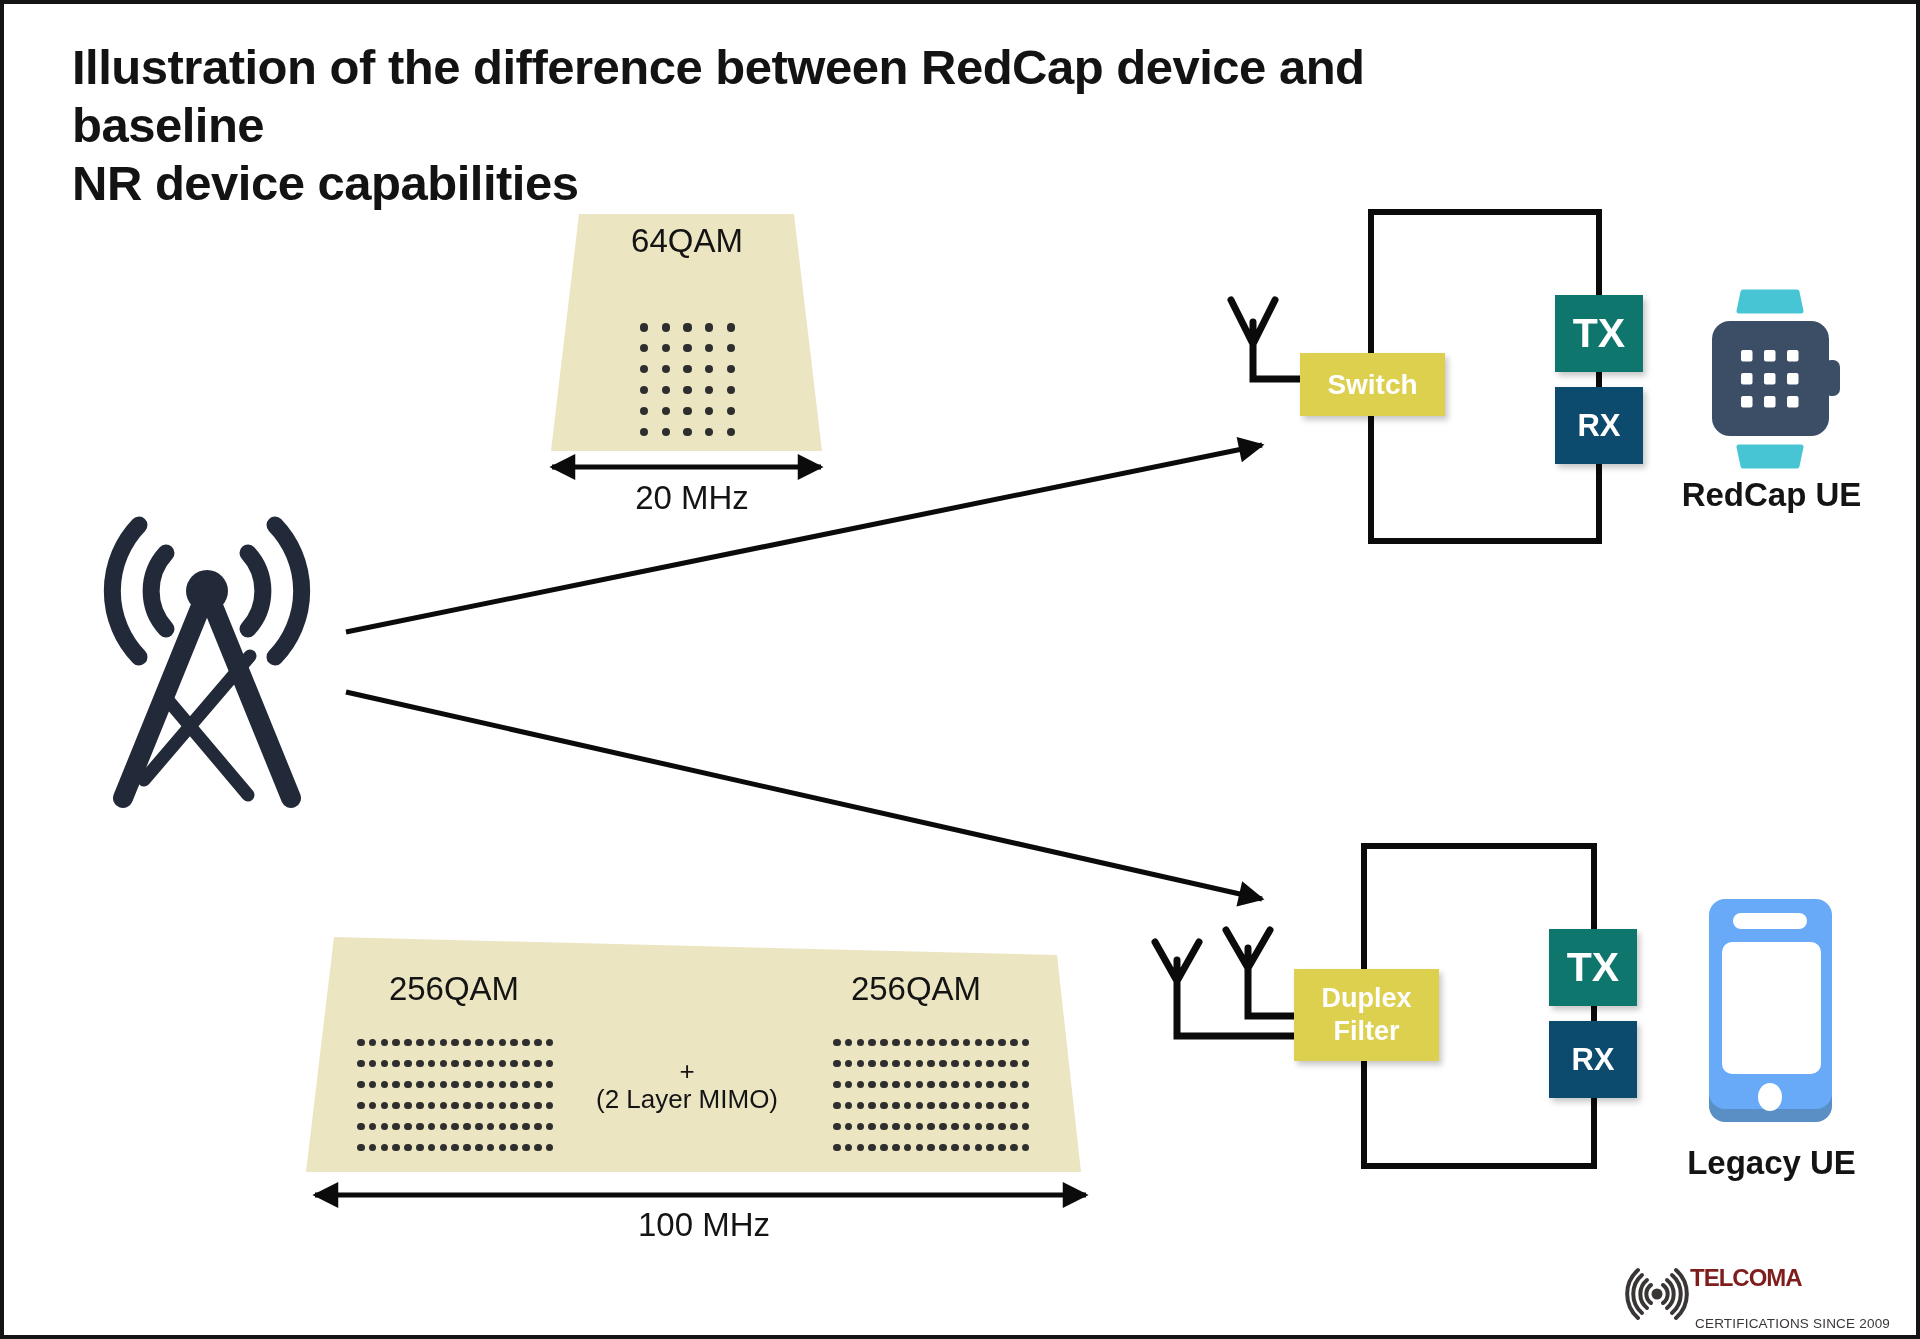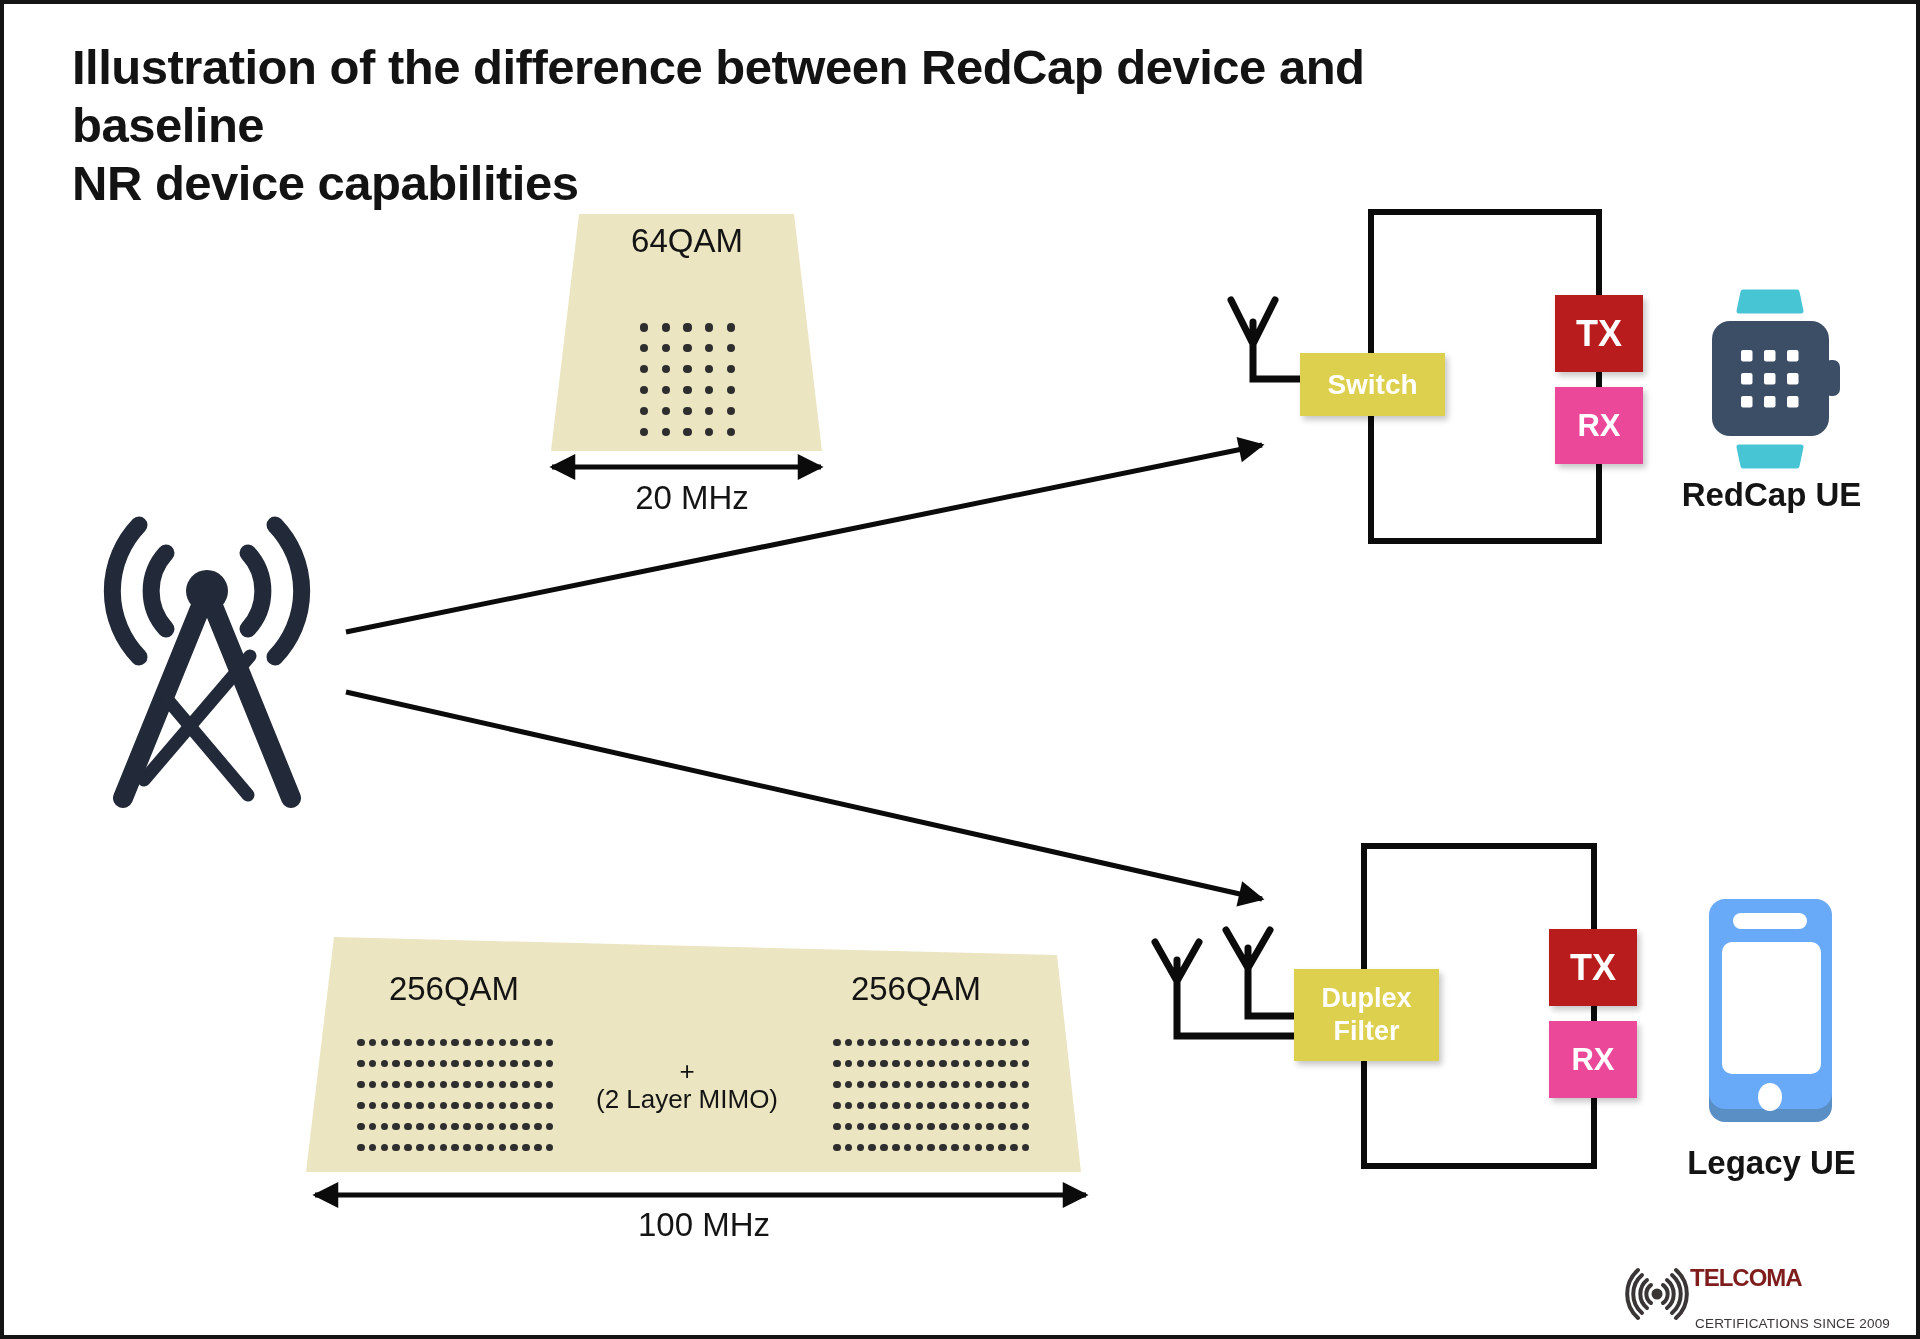--- a/index.html
+++ b/index.html
@@ -22,22 +22,22 @@
   }
   .lbl.semi{font-weight:600;}
   .small-lbl{position:absolute; font-size:26px; color:#141414; text-align:center;}
   .box{
     position:absolute; display:flex; flex-direction:column;
     align-items:center; justify-content:center;
     color:#ffffff; font-weight:700; text-align:center;
     box-shadow:3px 4px 6px rgba(0,0,0,0.22);
   }
   .ybox{background:#ddd04f; font-size:28px;}
-  .tealbox{background:#b91c1c; font-size:36px;}
-  .pinkbox{background:#ec4899; font-size:31px;}
+  .tealbox{background:#0f766e; font-size:41px;}
+  .pinkbox{background:#0c4a6e; font-size:31px;}
   .dotgrid{position:absolute; display:grid; place-items:center;}
   .dotgrid .dot{width:var(--d); height:var(--d); border-radius:50%; background:#2e2e2e;}
   .dots-qam64{--px:21.8px; --py:20.9px; --d:8.2px; left:629px; top:313px;}
   .dots-qam256{--px:11.8px; --py:21px; --d:7.6px;}
   .dots-qam256.left{left:351px; top:1028px;}
   .dots-qam256.right{left:827px; top:1028px;}
   .brand{
     left:1686px; top:1260px; width:210px;
     font-size:24px; font-weight:700; letter-spacing:-1px; color:#7f1d1d;
   }

